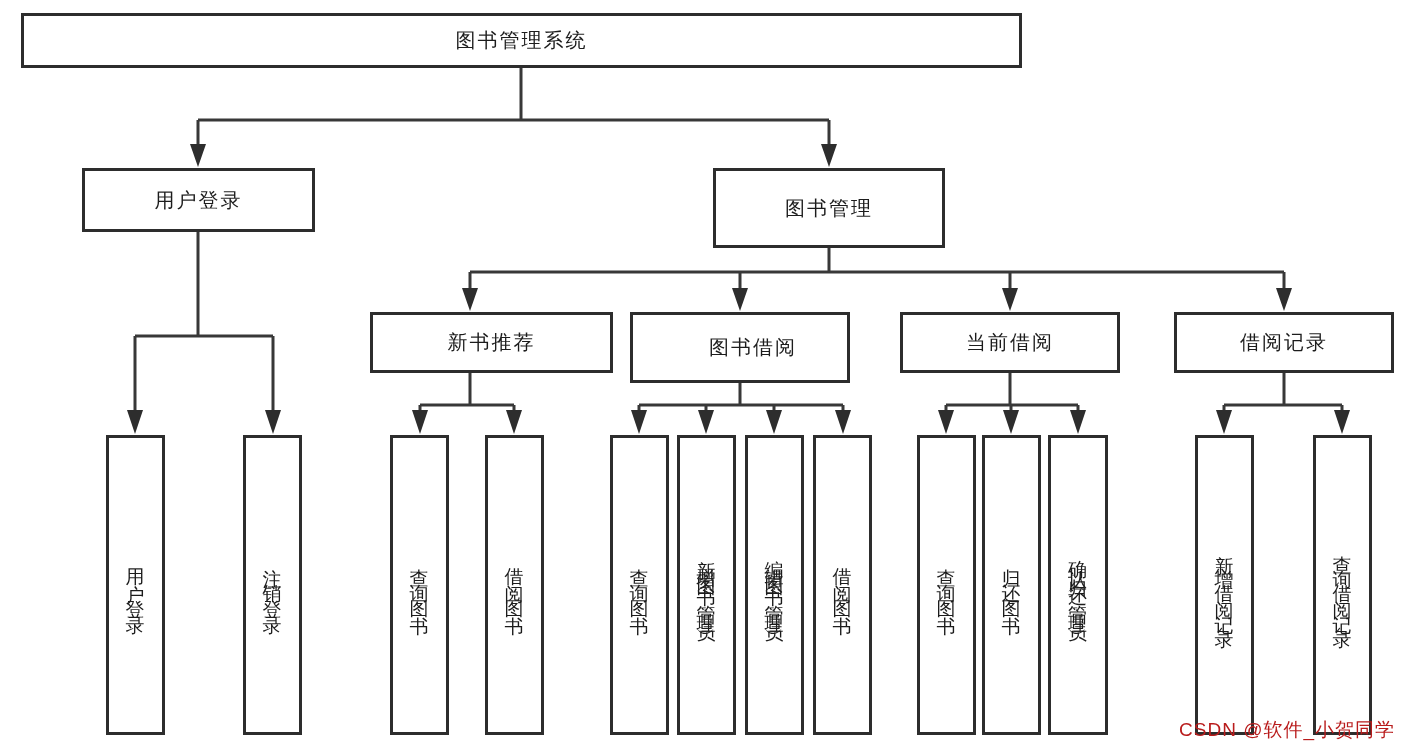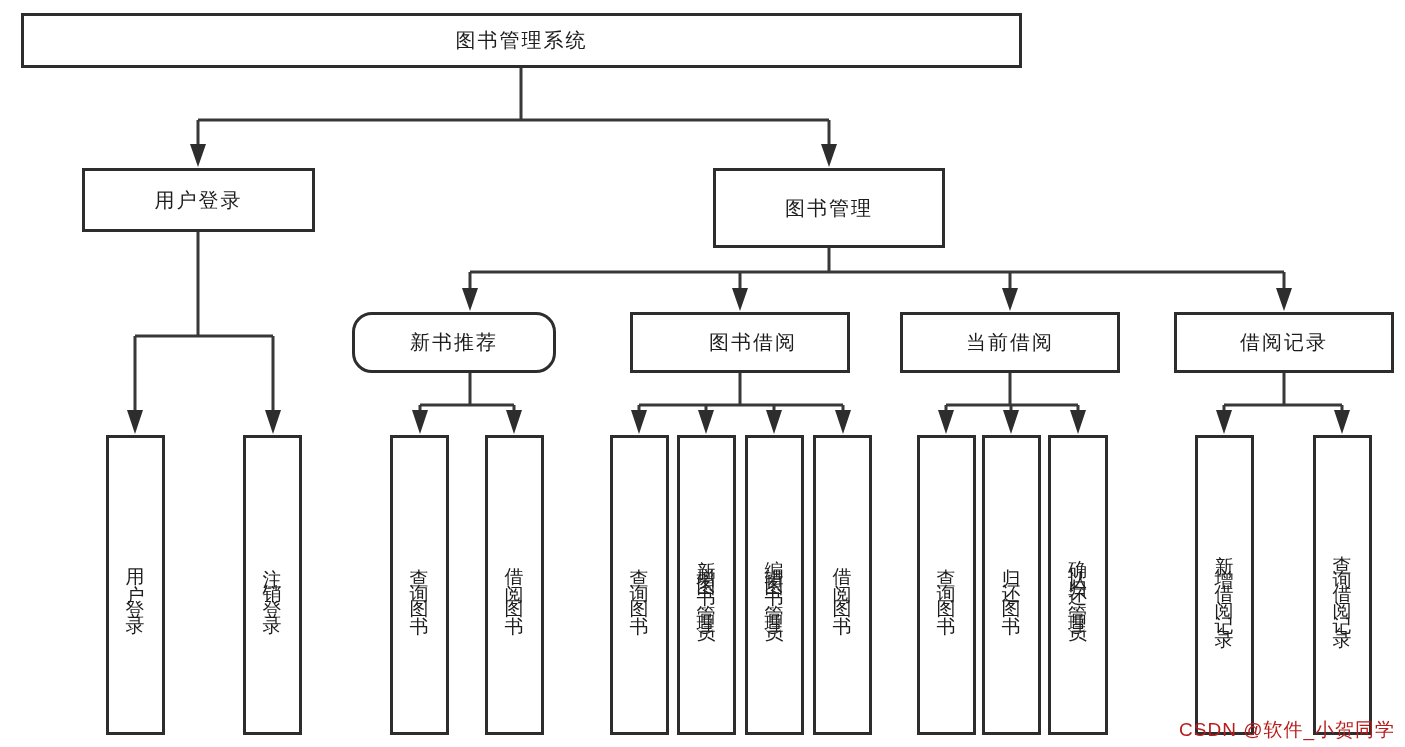--- a/index.html
+++ b/index.html
@@ -24,22 +24,22 @@
   .leaf.mid .vtext{letter-spacing:15px;}
   .leaf.long .vtext{letter-spacing:9px;}
   .watermark{
     position:absolute;right:10px;bottom:4px;color:#b91c1c;
     font-size:19px;letter-spacing:1px;
   }
   
   #root-box  {left:21px;  top:13px;  width:1001px;height:55px;font-family:Liberation Serif, serif;}
   #l2-login  {left:82px;  top:168px; width:233px; height:64px;}
   #l2-mgmt   {left:713px; top:168px; width:232px; height:80px;}
-  #l3-new    {left:352px; top:312px; width:204px; height:61px;border-radius:20px;}
-  #l3-borrow {left:630px; top:312px; width:220px; height:61px;padding-left:26px;}
+  #l3-new    {left:370px; top:312px; width:243px; height:61px;}
+  #l3-borrow {left:630px; top:312px; width:220px; height:71px;padding-left:26px;}
   #l3-cur    {left:900px; top:312px; width:220px; height:61px;}
   #l3-rec    {left:1174px;top:312px; width:220px; height:61px;}
   .leaf{top:435px;height:300px;width:59px;}
   #lf-a0{left:106px;} #lf-a1{left:243px;}
   #lf-b0{left:390px;} #lf-b1{left:485px;}
   #lf-c0{left:610px;} #lf-c1{left:677px;} #lf-c2{left:745px;} #lf-c3{left:813px;}
   #lf-d0{left:917px;} #lf-d1{left:982px;} #lf-d2{left:1048px;width:60px;}
   #lf-e0{left:1195px;} #lf-e1{left:1313px;}
 </style>
 </head>

